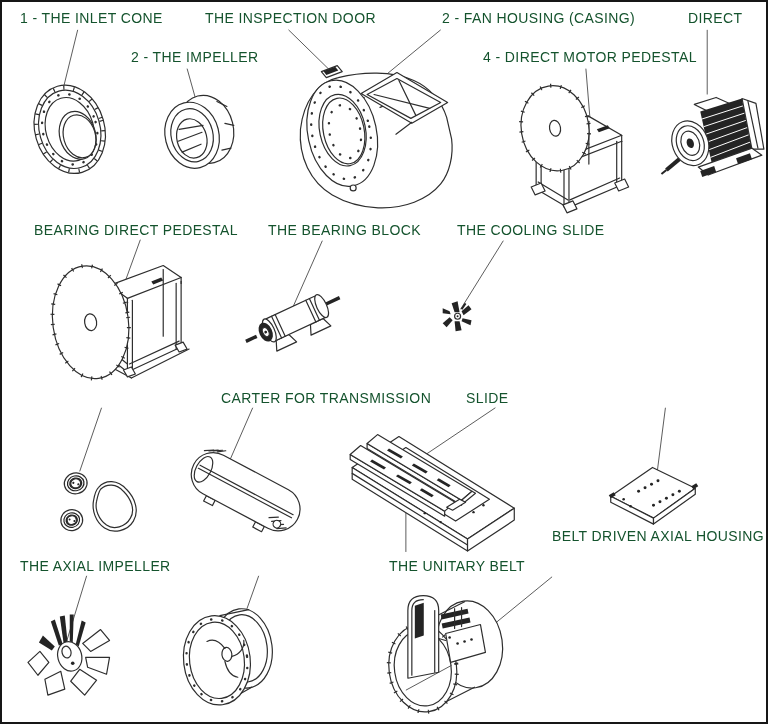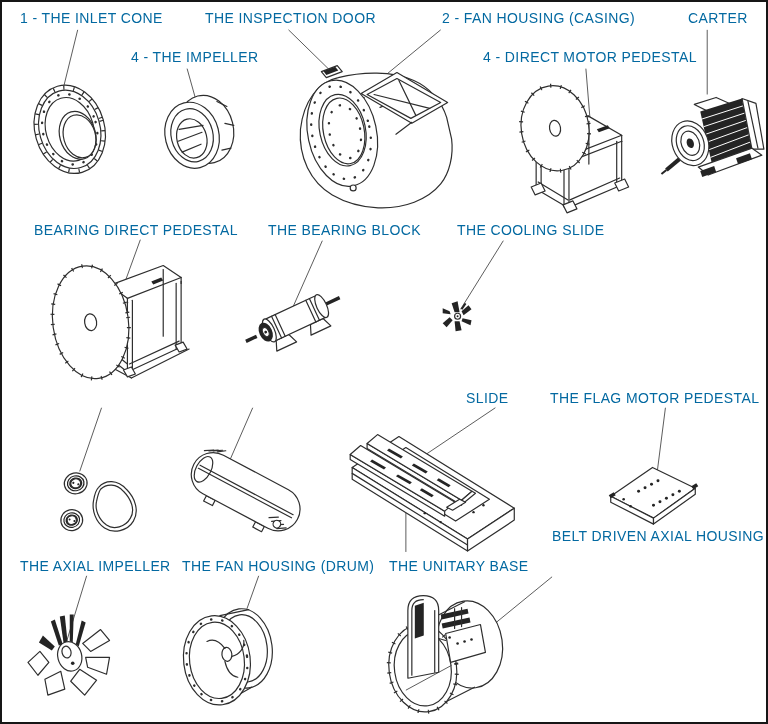--- a/index.html
+++ b/index.html
@@ -4,21 +4,21 @@
 <style>
   html,body{margin:0;padding:0;background:#ffffff;}
   .diagram{
     position:relative;width:768px;height:724px;background:#ffffff;
     border:2px solid #161616;box-sizing:border-box;overflow:hidden;
     font-family:"Liberation Sans",sans-serif;
   }
   .artwork{position:absolute;left:0;top:0;width:100%;height:100%;}
   .part-label{
     position:absolute;white-space:nowrap;font-size:14px;letter-spacing:0.4px;
-    color:#0369a1;line-height:15px;
+    color:#14532d;line-height:15px;
   }
   
   .ln{fill:none;stroke:#2e2e2e;stroke-width:1.2;stroke-linejoin:round;stroke-linecap:round}
   .wh{fill:#ffffff;stroke:#2e2e2e;stroke-width:1.2;stroke-linejoin:round}
   .dk{fill:#242424;stroke:none}
   .lead{stroke:#5c5c5c;stroke-width:1;fill:none}
   .tick2{fill:none;stroke:#2e2e2e;stroke-width:4;stroke-dasharray:1.2 9}
   .dots{fill:none;stroke:#2e2e2e;stroke-width:2.4;stroke-dasharray:0.3 11;stroke-linecap:round}
   .thin{fill:none;stroke:#4a4a4a;stroke-width:0.9}
   .whthin{fill:none;stroke:#ffffff;stroke-width:1}
@@ -360,27 +360,26 @@
       <polygon class="wh" points="446,635 481,626 486,654 451,664"></polygon>
       <line class="ln" x1="439" y1="640" x2="446" y2="642"></line>
       <circle class="dk" cx="458" cy="645" r="1.3"></circle>
       <circle class="dk" cx="465" cy="643" r="1.3"></circle>
       <circle class="dk" cx="472" cy="641" r="1.3"></circle>
       <circle class="dk" cx="450" cy="639" r="1.3"></circle>
     </g>
   </svg>
 
   <div class="part-label" style="left:18px;top:9px">1 - THE INLET CONE</div>
-  <div class="part-label" style="left:129px;top:48px">4 - THE IMPELLER</div>
+  <div class="part-label" style="left:129px;top:48px">2 - THE IMPELLER</div>
   <div class="part-label" style="left:203px;top:9px">THE INSPECTION DOOR</div>
   <div class="part-label" style="left:440px;top:9px">2 - FAN HOUSING (CASING)</div>
   <div class="part-label" style="left:481px;top:48px">4 - DIRECT MOTOR PEDESTAL</div>
-  <div class="part-label" style="left:686px;top:9px">CARTER</div>
+  <div class="part-label" style="left:686px;top:9px">DIRECT</div>
   <div class="part-label" style="left:32px;top:221px">BEARING DIRECT PEDESTAL</div>
   <div class="part-label" style="left:266px;top:221px">THE BEARING BLOCK</div>
   <div class="part-label" style="left:455px;top:221px">THE COOLING SLIDE</div>
+  <div class="part-label" style="left:219px;top:389px">CARTER FOR TRANSMISSION</div>
   <div class="part-label" style="left:464px;top:389px">SLIDE</div>
-  <div class="part-label" style="left:548px;top:389px">THE FLAG MOTOR PEDESTAL</div>
   <div class="part-label" style="left:18px;top:557px">THE AXIAL IMPELLER</div>
-  <div class="part-label" style="left:180px;top:557px">THE FAN HOUSING (DRUM)</div>
-  <div class="part-label" style="left:387px;top:557px">THE UNITARY BASE</div>
+  <div class="part-label" style="left:387px;top:557px">THE UNITARY BELT</div>
   <div class="part-label" style="left:550px;top:527px">BELT DRIVEN AXIAL HOUSING</div>
 </div>
 
 </body></html>

